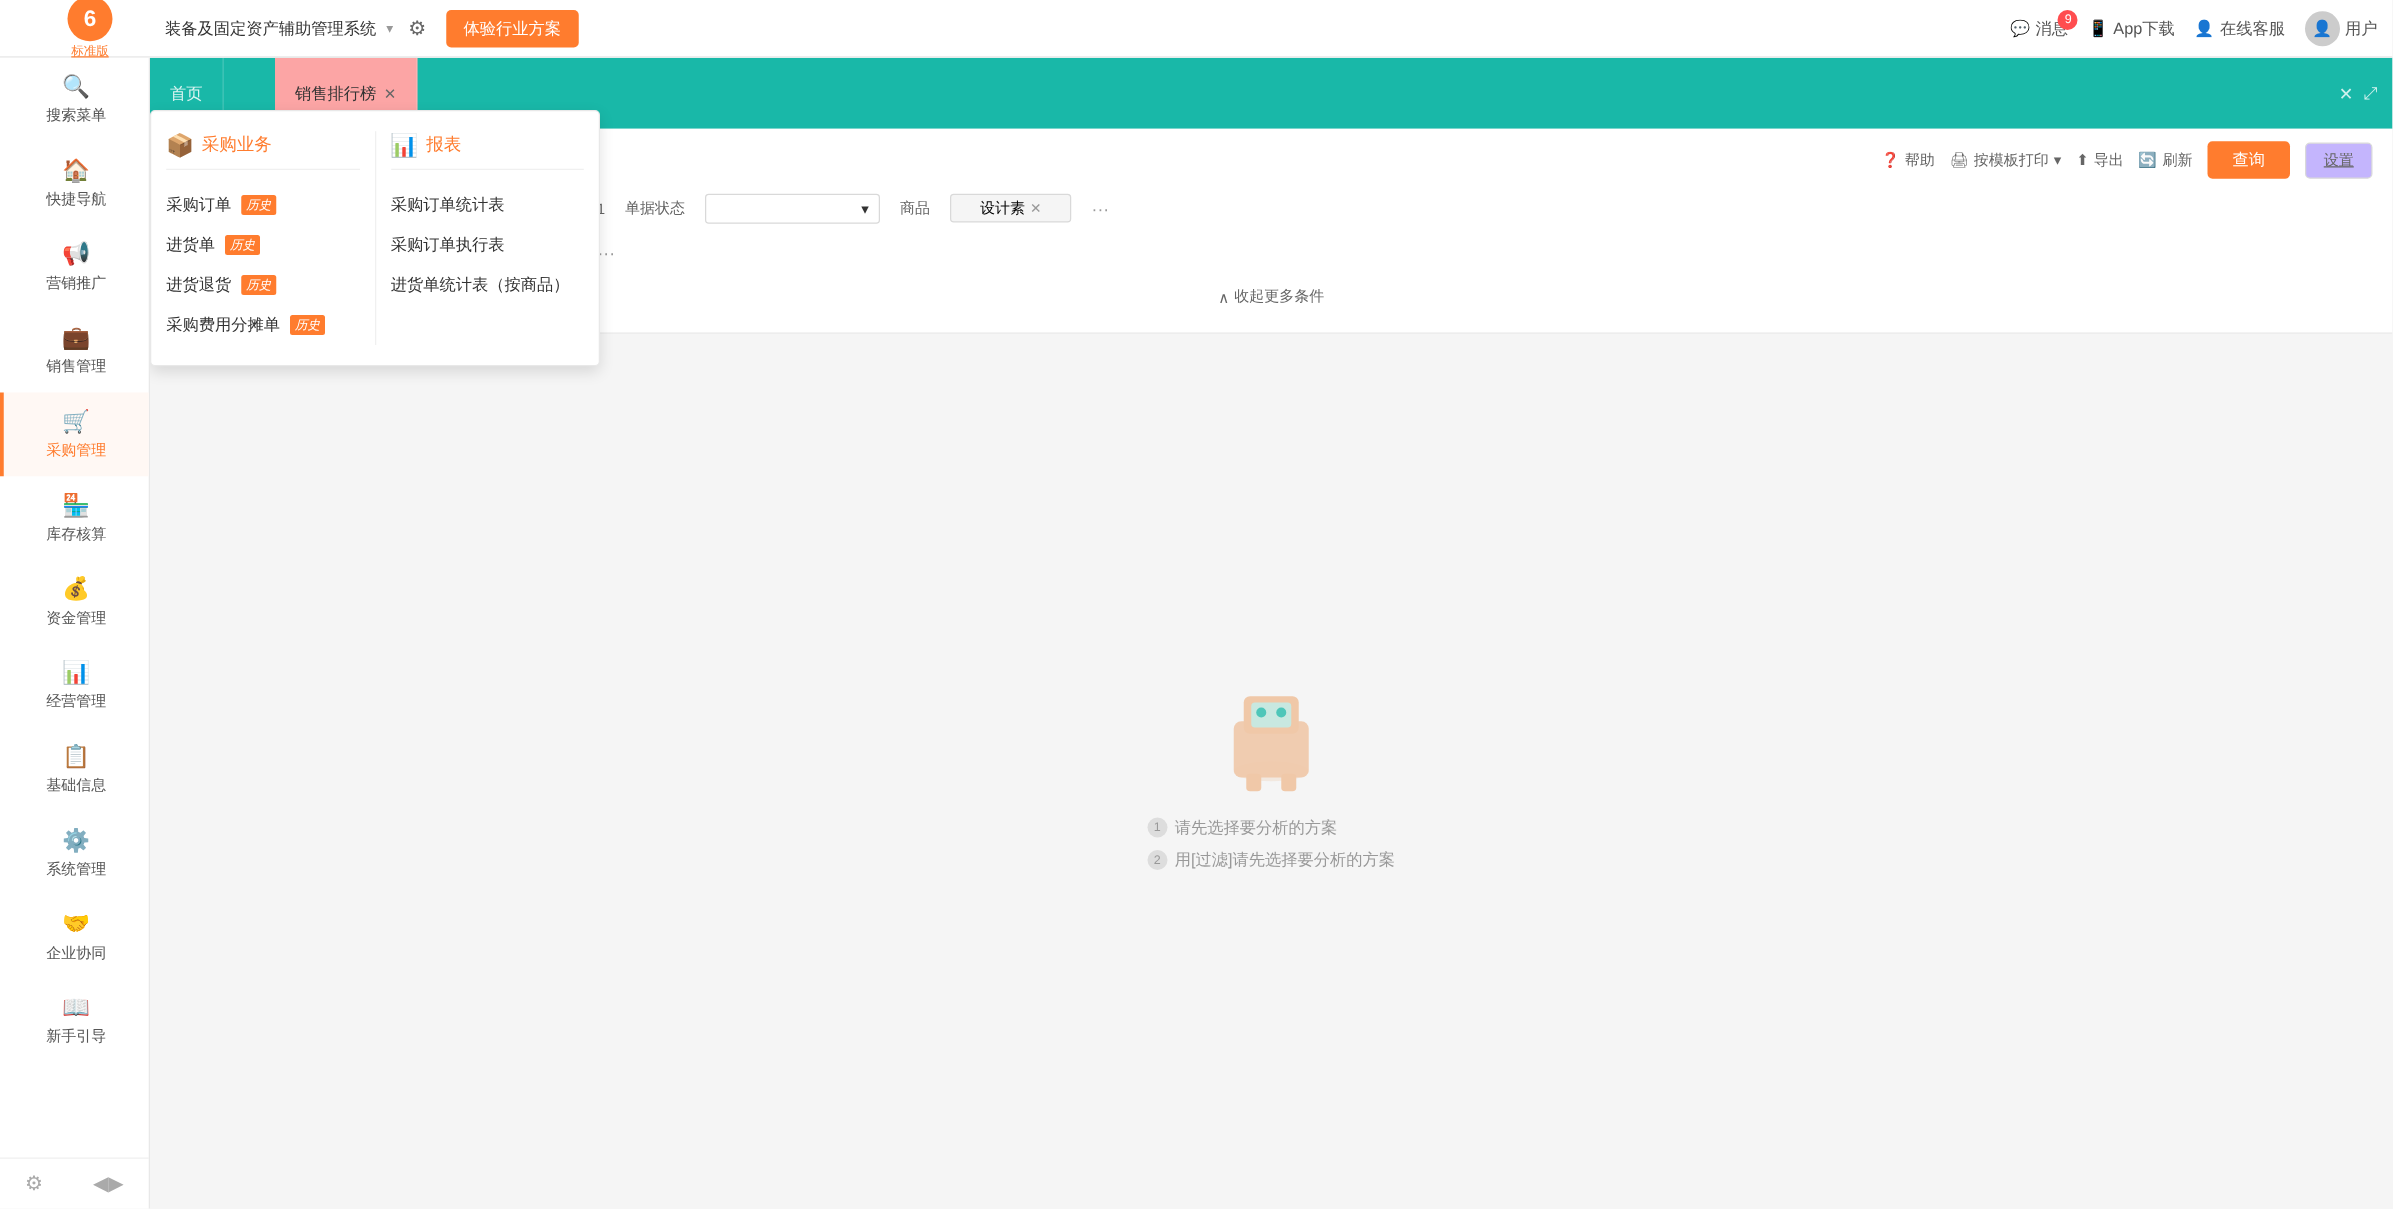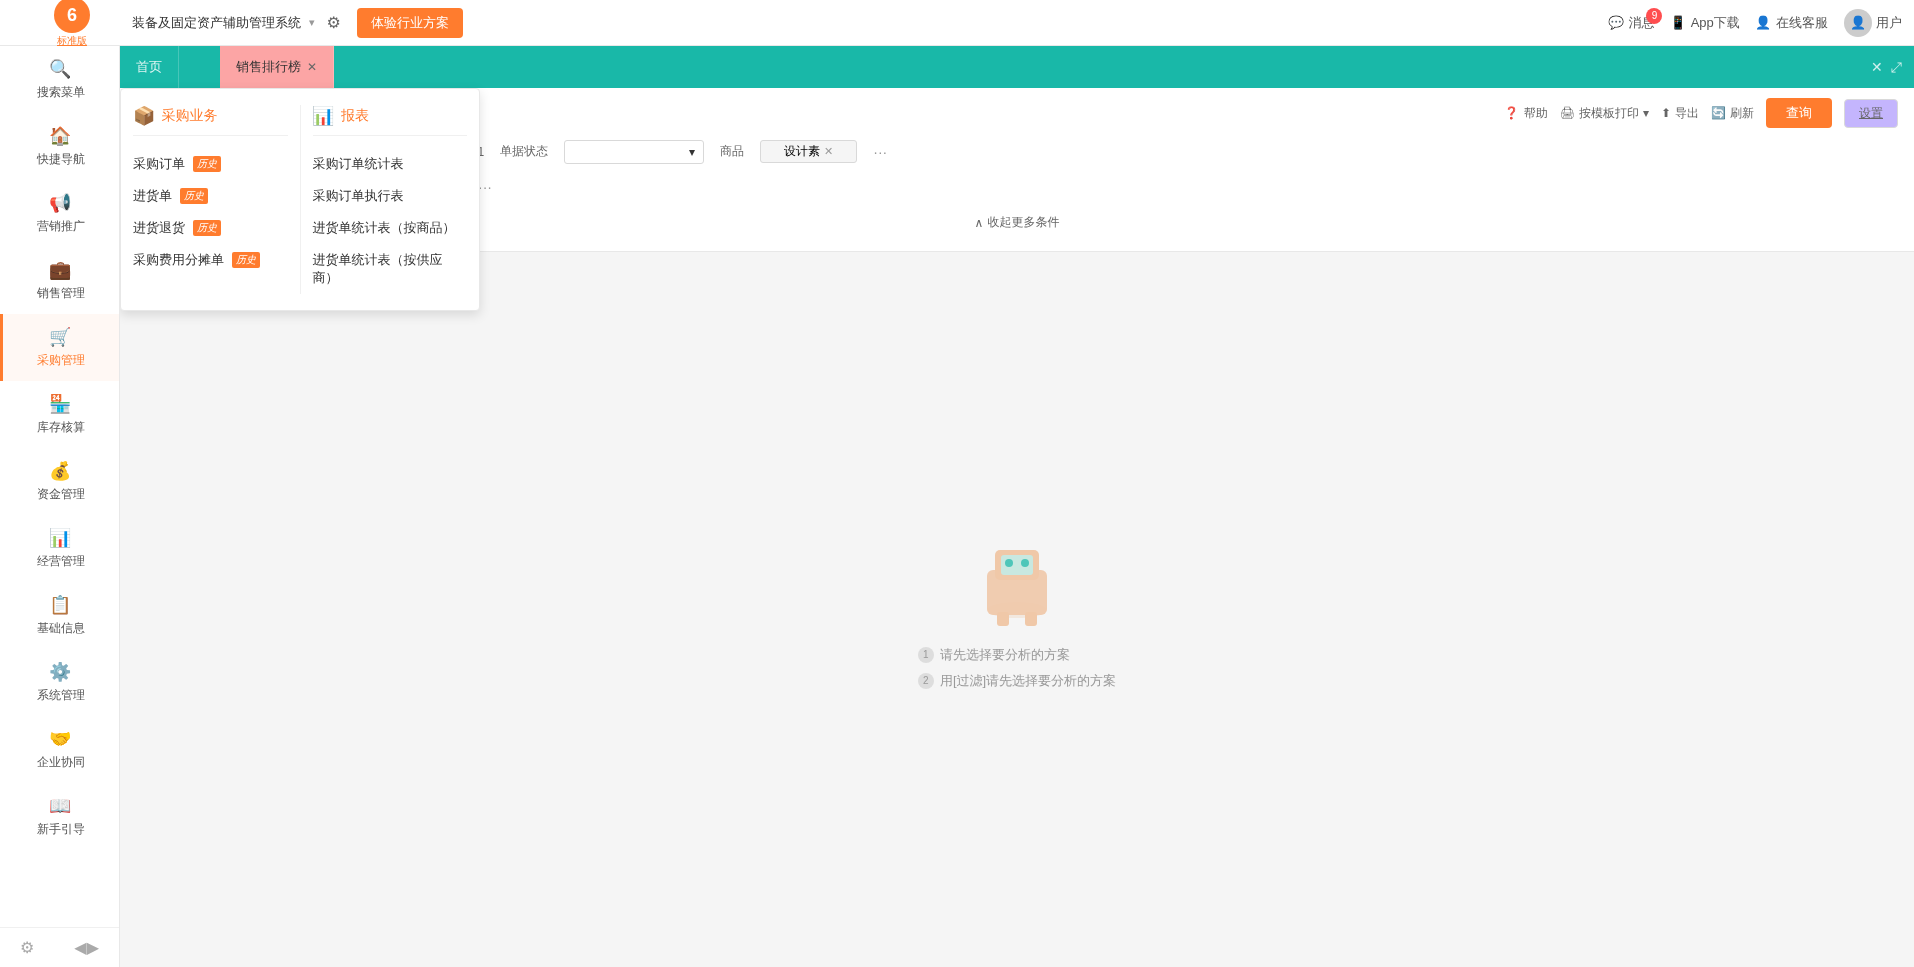--- a/index.html
+++ b/index.html
@@ -168,21 +168,21 @@
     .content-area {
       flex: 1;
       display: flex;
       flex-direction: column;
       overflow: hidden;
       position: relative;
     }
 
     
     .tab-bar {
-      height: 42px;
+      height: 57px;
       background: #19b8a8;
       display: flex;
       align-items: stretch;
       flex-shrink: 0;
     }
     .tab-item {
       display: flex;
       align-items: center;
       padding: 0 16px;
       gap: 6px;
@@ -556,23 +556,20 @@
           </div>
           <div class="dropdown-item">
             <span>采购订单统计表</span>
           </div>
           <div class="dropdown-item">
             <span>采购订单执行表</span>
           </div>
           <div class="dropdown-item">
             <span>进货单统计表（按商品）</span>
           </div>
-          <div class="dropdown-item">
-            <span>进货单统计表（按供应商）</span>
-          </div>
         </div>
       </div>
     </div>
 
     <div class="filter-bar">
       <div class="filter-toolbar">
         <div class="filter-toolbar-item">
           <span>❓</span>
           <span>帮助</span>
         </div>

